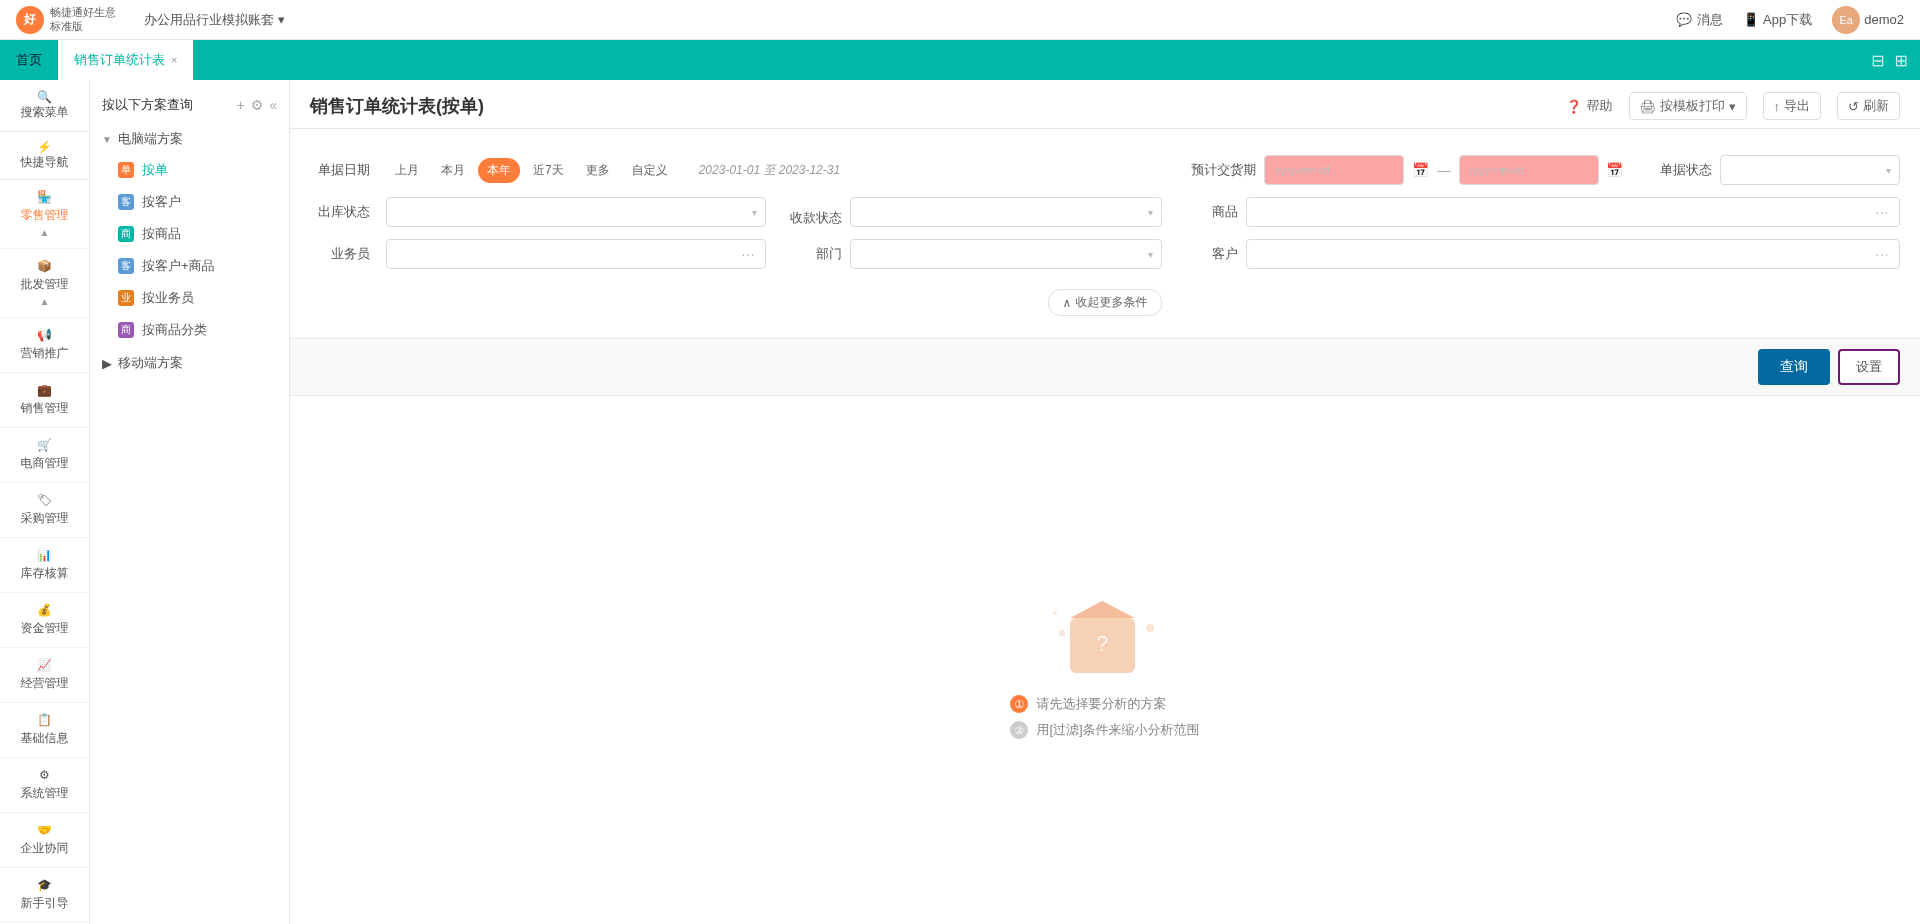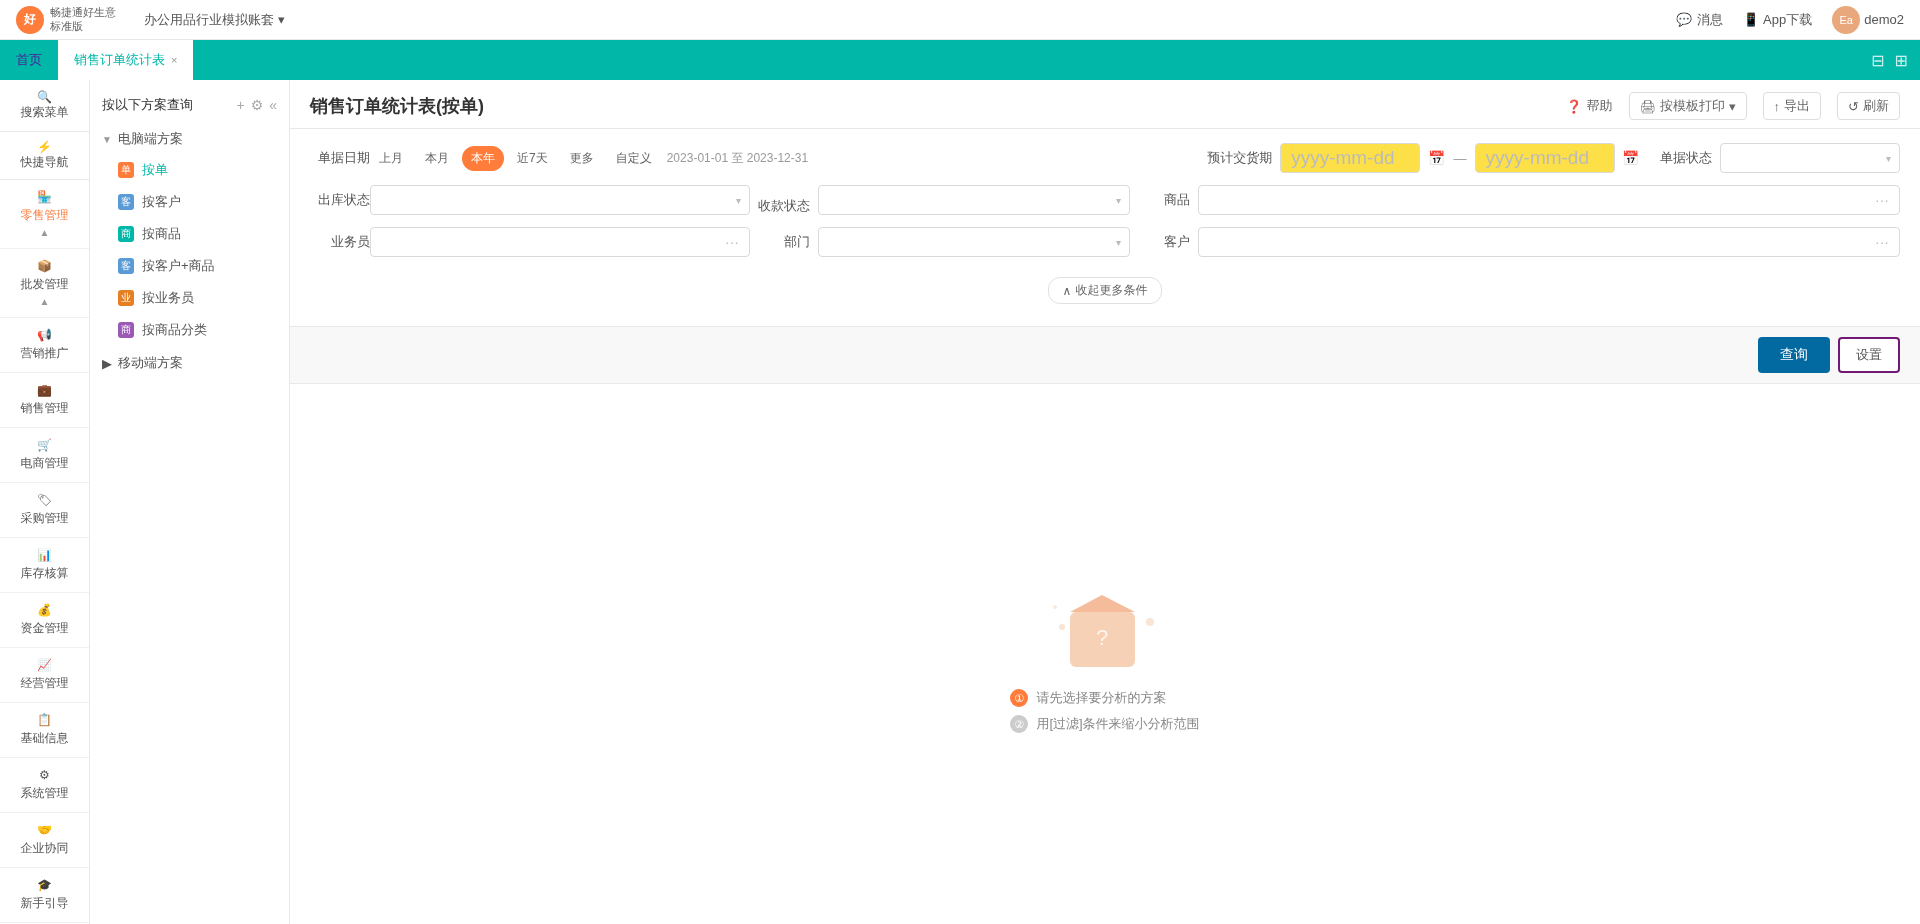--- a/index.html
+++ b/index.html
@@ -11,21 +11,21 @@
     .logo-area { display: flex; align-items: center; gap: 6px; }
     .logo-circle { width: 28px; height: 28px; background: #ff7c3a; border-radius: 50%; display: flex; align-items: center; justify-content: center; color: #fff; font-size: 12px; font-weight: bold; }
     .logo-text { font-size: 11px; color: #666; line-height: 1.2; }
     .app-selector { display: flex; align-items: center; gap: 4px; margin-left: 20px; color: #555; font-size: 13px; cursor: pointer; }
     .top-bar-right { display: flex; align-items: center; gap: 20px; font-size: 13px; color: #555; }
     .top-bar-right span { display: flex; align-items: center; gap: 4px; cursor: pointer; }
     .avatar { width: 28px; height: 28px; background: #e8a87c; border-radius: 50%; display: flex; align-items: center; justify-content: center; color: #fff; font-size: 11px; }
 
     
     .nav-tabs { height: 40px; background: #00b7a8; display: flex; align-items: stretch; flex-shrink: 0; }
-    .nav-tab { padding: 0 16px; display: flex; align-items: center; gap: 6px; color: #4c1d95; font-size: 13px; cursor: pointer; opacity: 0.85; }
+    .nav-tab { padding: 0 16px; display: flex; align-items: center; gap: 6px; color: #0f172a; font-size: 13px; cursor: pointer; opacity: 0.85; }
     .nav-tab.home { opacity: 1; }
     .nav-tab.active { background: #fff; color: #00b7a8; font-weight: 500; opacity: 1; }
     .nav-tab .close-btn { font-size: 11px; color: #999; cursor: pointer; }
     .nav-tab-spacer { flex: 1; }
     .nav-tab-actions { display: flex; align-items: center; padding: 0 12px; gap: 10px; }
     .nav-tab-actions span { color: #fff; font-size: 16px; cursor: pointer; opacity: 0.8; }
 
     
     .main-layout { display: flex; flex: 1; overflow: hidden; }
 
@@ -68,28 +68,28 @@
     .page-header { background: #fff; padding: 12px 20px 8px; border-bottom: 1px solid #e8e8e8; display: flex; align-items: center; justify-content: space-between; flex-shrink: 0; }
     .page-title { font-size: 18px; font-weight: 600; color: #333; }
     .page-header-actions { display: flex; align-items: center; gap: 16px; font-size: 13px; color: #666; }
     .page-header-actions span { display: flex; align-items: center; gap: 4px; cursor: pointer; }
     .btn-print { border: 1px solid #ddd; border-radius: 4px; padding: 4px 10px; display: flex; align-items: center; gap: 4px; }
     .btn-export { border: 1px solid #ddd; border-radius: 4px; padding: 4px 10px; display: flex; align-items: center; gap: 4px; }
     .btn-refresh { border: 1px solid #ddd; border-radius: 4px; padding: 4px 10px; display: flex; align-items: center; gap: 4px; }
 
     
     .filter-area { background: #fff; padding: 14px 20px; border-bottom: 1px solid #e8e8e8; flex-shrink: 0; }
-    .filter-row { display: flex; align-items: center; gap: 0; margin-bottom: 12px; flex-wrap: wrap; }
+    .filter-row { display: flex; align-items: center; gap: 16px; margin-bottom: 12px; flex-wrap: wrap; margin-top: 12px; }
     .filter-row:last-child { margin-bottom: 0; }
     .filter-label { font-size: 13px; color: #555; white-space: nowrap; width: 60px; text-align: right; flex-shrink: 0; }
     .date-quick-btns { display: flex; align-items: center; gap: 4px; }
     .date-btn { padding: 3px 8px; font-size: 12px; border-radius: 3px; cursor: pointer; border: 1px solid transparent; color: #666; }
     .date-btn.active { background: #ff7c3a; color: #fff; border-color: #ff7c3a; border-radius: 12px; }
-    .date-range-text { font-size: 12px; color: #999; margin-left: 6px; }
-    .filter-input { border: 1px solid #d9d9d9; border-radius: 4px; padding: 5px 10px; font-size: 19px; color: #555; background: #fde047; outline: none; height: 30px; }
+    .date-range-text { font-size: 12px; color: #999; margin-left: 6px; font-style: italic; }
+    .filter-input { border: 1px solid #d9d9d9; border-radius: 4px; padding: 5px 10px; font-size: 10px; color: #555; background: #fca5a5; outline: none; height: 30px; }
     .filter-input::placeholder { color: #bbb; }
     .filter-select { border: 1px solid #d9d9d9; border-radius: 4px; padding: 5px 10px; font-size: 13px; color: #555; background: #fff; outline: none; height: 30px; cursor: pointer; display: flex; align-items: center; gap: 6px; }
     .filter-input-wide { flex: 1; min-width: 120px; }
     .filter-date-input { width: 140px; }
     .date-separator { color: #999; }
     .date-icon { color: #ccc; font-size: 14px; cursor: pointer; }
 
     .select-wrapper { position: relative; display: flex; align-items: center; flex: 1; }
     .select-wrapper .chevron { position: absolute; right: 8px; color: #bbb; font-size: 10px; pointer-events: none; }
 

